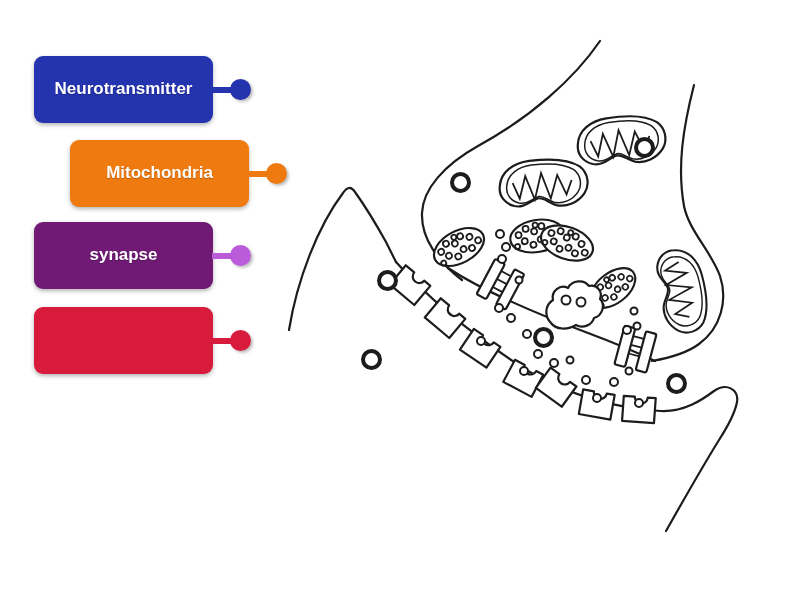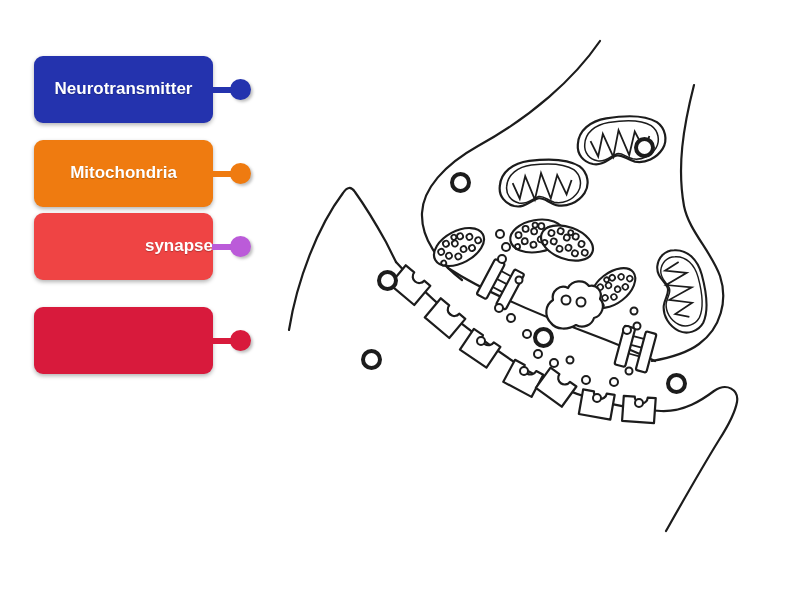--- a/index.html
+++ b/index.html
@@ -135,26 +135,26 @@
       <circle class="dot" cx="597" cy="398" r="4"></circle>
         <circle class="dot" cx="639" cy="403" r="4"></circle>
     </g>
   </svg>
 
   <div class="chip" style="top: 56px; background: rgb(36, 51, 174);">
     <span class="chip-text">Neurotransmitter</span>
     <span class="stem" style="background: rgb(36, 51, 174);"></span>
     <span class="knob" style="background: rgb(36, 51, 174);"></span>
   </div>
-  <div class="chip" style="top: 140px; background: rgb(239, 123, 16);">
+  <div class="chip" style="top: 140px; background: rgb(239, 123, 16); margin-left: 36px;">
     <span class="chip-text">Mitochondria</span>
     <span class="stem" style="background: rgb(239, 123, 16);"></span>
     <span class="knob" style="background: rgb(239, 123, 16);"></span>
   </div>
-  <div class="chip" style="top: 213px; background: #ef4444; justify-content: flex-end;">
+  <div class="chip" style="top: 222px; background: #701a75;">
     <span class="chip-text">synapse</span>
     <span class="stem" style="background: rgb(187, 91, 217);"></span>
     <span class="knob" style="background: rgb(187, 91, 217);"></span>
   </div>
   <div class="chip" style="top: 307px; background: rgb(216, 26, 60);">
     <span class="stem" style="background: rgb(216, 26, 60);"></span>
     <span class="knob" style="background: rgb(216, 26, 60);"></span>
   </div>
 
   <div class="zone" style="left:450px;top:172px"></div>

